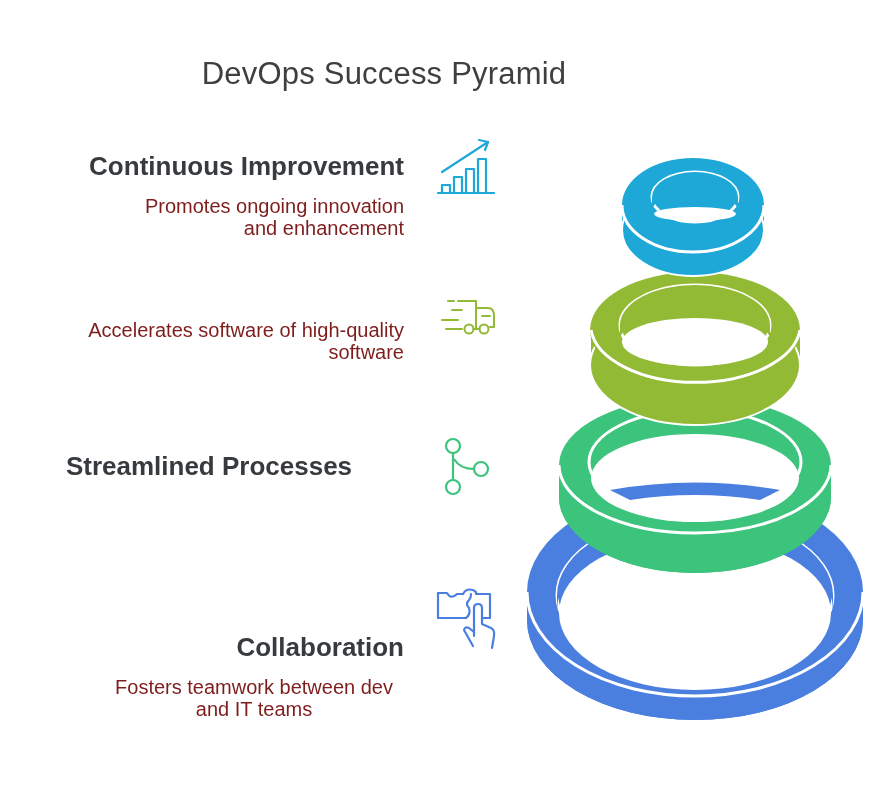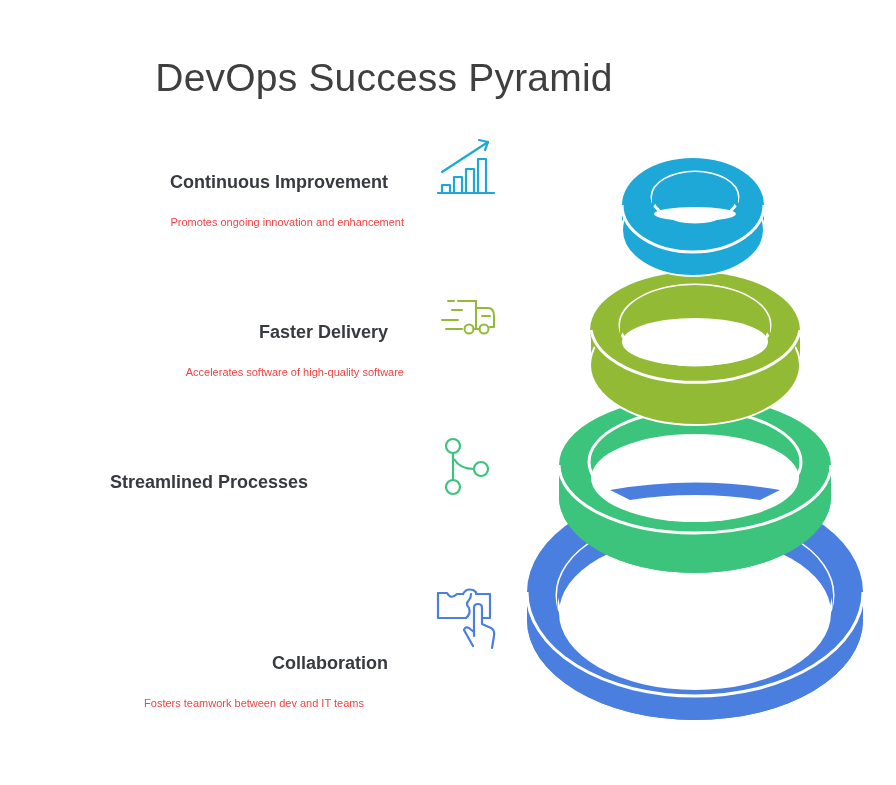--- a/index.html
+++ b/index.html
@@ -1,37 +1,36 @@
 <!DOCTYPE html>
 <html><head>
 <meta charset="utf-8">
 <style>
   html, body { margin:0; padding:0; background:#ffffff; }
   body { width:896px; height:785px; position:relative; overflow:hidden;
          font-family:"Liberation Sans", "DejaVu Sans", sans-serif; }
   .title { position:absolute; left:0; width:768px; top:56px; text-align:center;
-           font-size:39px; color:#3f3f3f; font-weight:normal; letter-spacing:0.2px; }
+           font-size:31px; color:#3f3f3f; font-weight:normal; letter-spacing:0.2px; }
   .item { position:absolute; right:492px; width:390px; text-align:right; }
-  .item-title { font-size:18px; font-weight:bold; color:#373a3e; margin:16px; line-height:26px; }
-  .item-desc { font-size:11px; color:#ef4444; line-height:22px; margin-top:16px; }
+  .item-title { font-size:26px; font-weight:bold; color:#373a3e; margin:0; line-height:26px; }
+  .item-desc { font-size:20px; color:#7f1d1d; line-height:22px; margin-top:16px; }
   .icon { position:absolute; }
   .rings { position:absolute; left:0; top:0; }
 </style>
 </head>
 <body>
 
 <div class="title">DevOps Success Pyramid</div>
 
 <div class="item" style="top:153px;">
   <div class="item-title">Continuous Improvement</div>
   <div class="item-desc" style="padding-left:130px;">Promotes ongoing innovation and enhancement</div>
 </div>
 
 <div class="item" style="top:303px;">
-  <div class="item-title">Faster Delivery</div>
   <div class="item-desc">Accelerates software of high-quality software</div>
 </div>
 
 <div class="item" style="top:453px;text-align:center;">
   <div class="item-title">Streamlined Processes</div>
 </div>
 
 <div class="item" style="top:634px;">
   <div class="item-title">Collaboration</div>
   <div class="item-desc" style="padding-left:90px;text-align:center;">Fosters teamwork between dev and IT teams</div>

